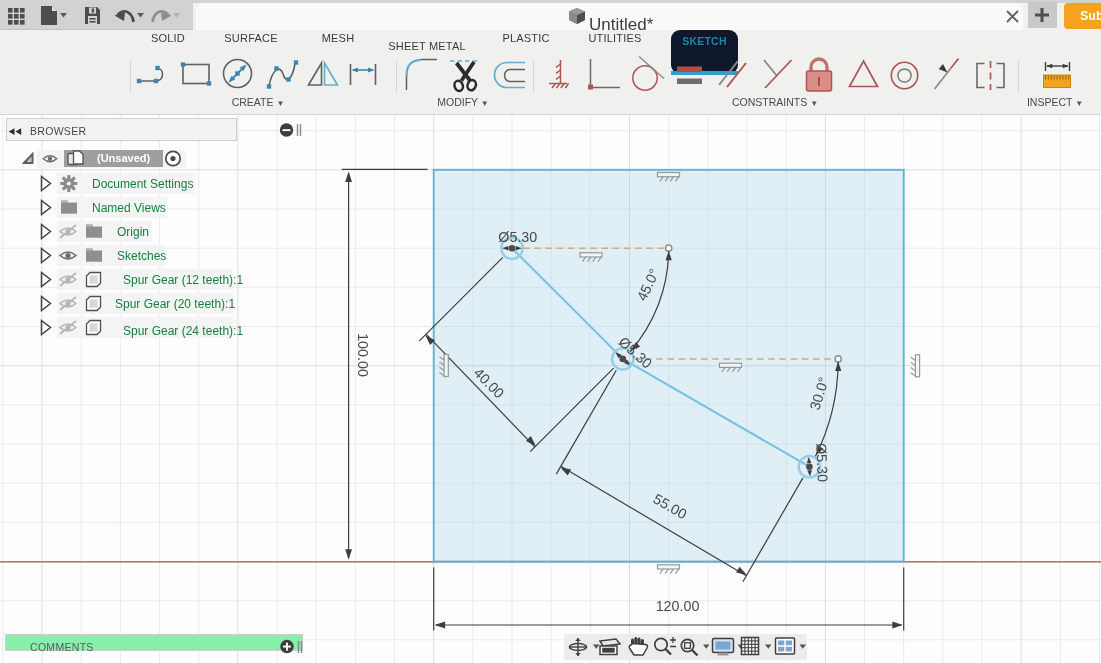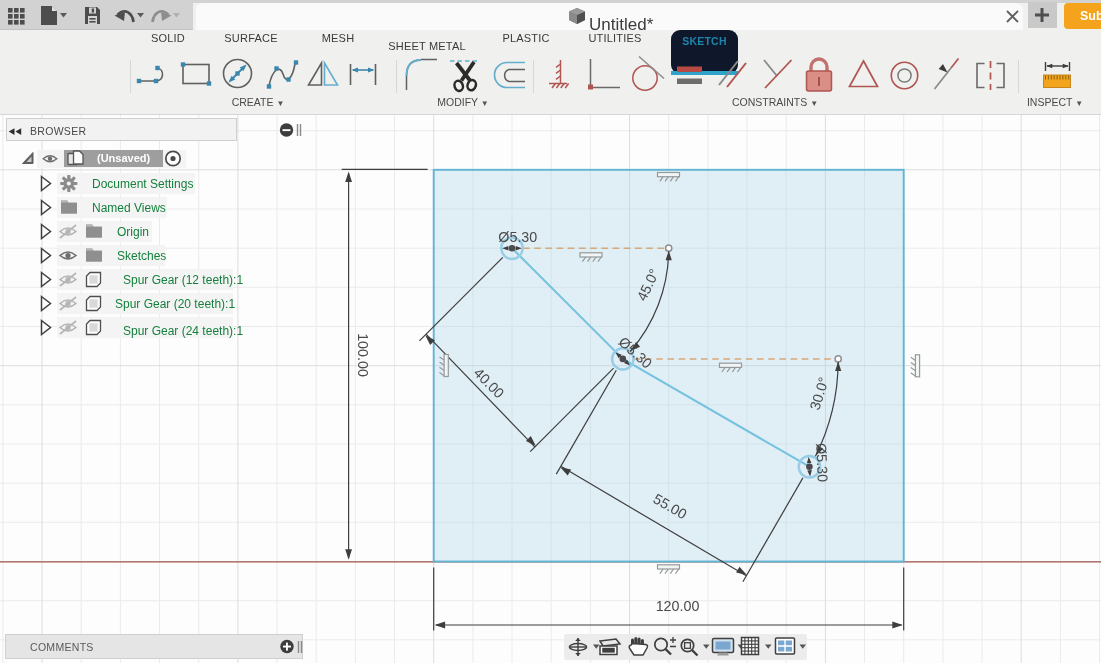--- a/index.html
+++ b/index.html
@@ -21,21 +21,21 @@
   #sketchtab i { position:absolute; left:0; bottom:-1px; width:67px; height:3.8px; background:#2da3c9; }
   .glabel { position:absolute; top:66px; font-size:10.5px; color:#4a4a4a; transform:translateX(-50%); white-space:nowrap; }
   .glabel b { font-weight:normal; font-size:8px; color:#555; }
   #design { position:absolute; left:13px; top:13px; width:107px; height:58px; background:#fcfcfc; border:1px solid #d9d9d7; border-radius:3px; }
   #design span { position:absolute; left:28px; top:25px; font-size:10.5px; font-weight:bold; color:#3d3d3d; letter-spacing:0.3px;}
   #design b { position:absolute; left:72px; top:26px; font-size:8px; color:#555; font-weight:normal; }
   #browserhdr { position:absolute; left:6px; top:118px; width:231px; height:23px; background:#f2f2f2; border:1px solid #cfcfcf; }
   #browserhdr span { position:absolute; left:23px; top:6px; font-size:10.5px; color:#484848; letter-spacing:0.3px; }
   .brow { position:absolute; font-size:12px; color:#15803d; }
   .bbg { position:absolute; background:rgba(243,243,243,0.93); }
-  #comments { position:absolute; left:5px; top:634px; width:298px; height:25px; background:#e5e5e5; border:1px solid #cfcfcf; }
+  #comments { position:absolute; left:5px; top:634px; width:298px; height:17px; background:#86efac; border:1px solid #cfcfcf; }
   #comments span { position:absolute; left:24px; top:6px; font-size:10.5px; color:#5a5a5a; letter-spacing:0.3px; }
   #navbar { position:absolute; left:564px; top:634px; width:243px; height:26px; background:#ececec; border-radius:2px; }
 </style></head>
 <body>
 <svg id="cv" width="1101" height="663" viewBox="0 0 1101 663">
   <rect x="0" y="115" width="1101" height="548" fill="#fdfdfd"></rect>
   <path d="M2.9 115V663M81.2 115V663M120.4 115V663M159.5 115V663M198.7 115V663M277.0 115V663M316.2 115V663M355.4 115V663M394.5 115V663M472.9 115V663M512.0 115V663M551.2 115V663M590.4 115V663M668.7 115V663M707.9 115V663M747.0 115V663M786.2 115V663M864.5 115V663M903.7 115V663M942.9 115V663M982.0 115V663M1060.4 115V663M1099.5 115V663M0 130.7H1101M0 209.0H1101M0 248.2H1101M0 287.3H1101M0 326.5H1101M0 404.8H1101M0 444.0H1101M0 483.2H1101M0 522.3H1101M0 600.7H1101M0 639.8H1101" stroke="#ebebeb" stroke-width="1" fill="none"></path>
   <path d="M42.0 115V663M237.9 115V663M433.7 115V663M629.5 115V663M825.4 115V663M1021.2 115V663M0 169.8H1101M0 365.7H1101M0 561.5H1101" stroke="#dddddd" stroke-width="1" fill="none"></path>
   <line x1="0" y1="561.9" x2="1101" y2="561.9" stroke="#a2564d" stroke-width="1.4"></line>
     <rect x="433.7" y="169.8" width="470.0" height="391.7" fill="rgba(158,205,228,0.30)" stroke="#62b4d4" stroke-width="1.9"></rect>

